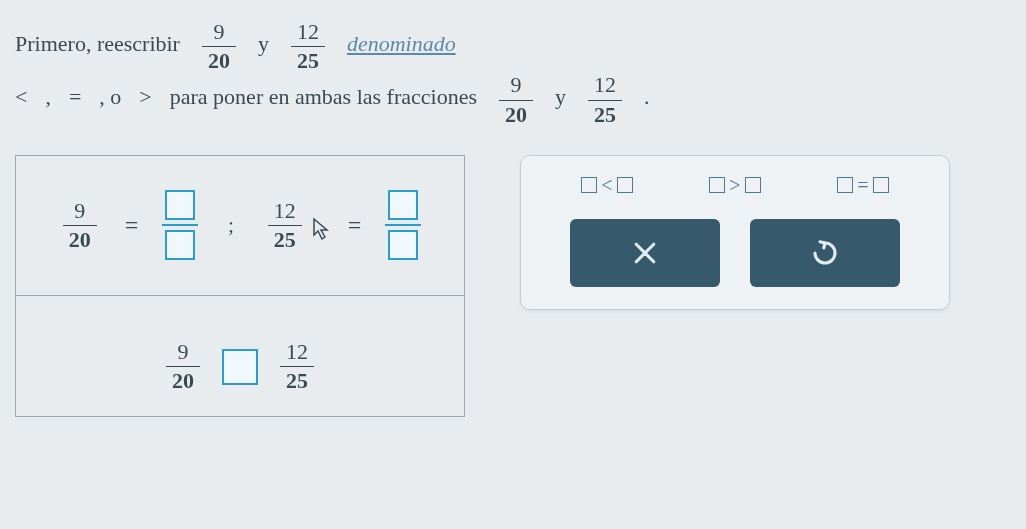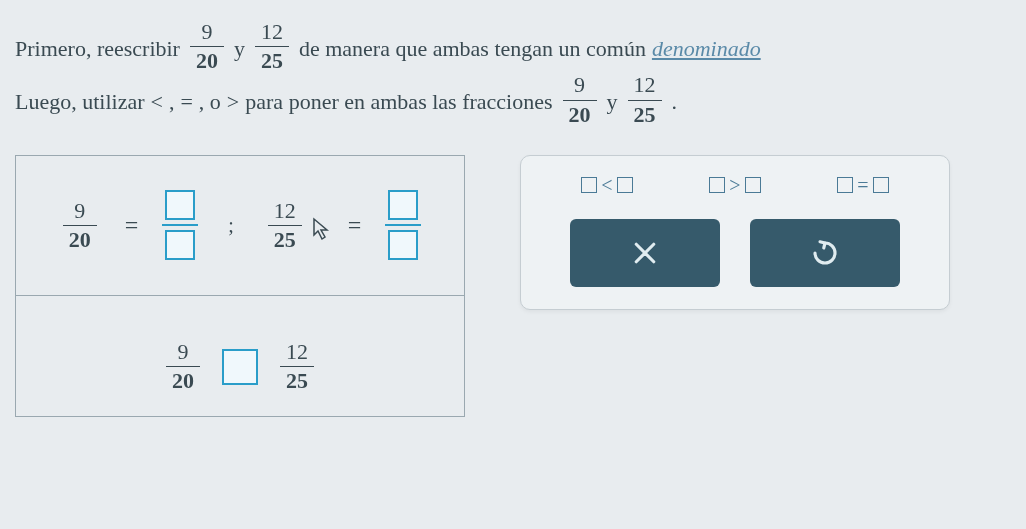--- a/index.html
+++ b/index.html
@@ -12,23 +12,23 @@
       color: #3a4a52;
       font-size: 22px;
       overflow: hidden;
     }
     .problem-text {
       line-height: 2.2;
       margin-bottom: 28px;
     }
     .text-row {
       display: flex;
-      align-items: flex-end;
+      align-items: flex-start;
       flex-wrap: wrap;
-      gap: 6px;
+      gap: 18px;
     }
     .frac {
       display: inline-flex;
       flex-direction: column;
       align-items: center;
       vertical-align: middle;
       margin: 0 4px;
       line-height: 1.1;
     }
     .frac .num { padding: 0 6px 2px; }
@@ -146,25 +146,23 @@
     <span>Primero, reescribir</span>
     <span class="frac">
       <span class="num">9</span>
       <span class="den">20</span>
     </span>
     <span>y</span>
     <span class="frac">
       <span class="num">12</span>
       <span class="den">25</span>
     </span>
-    <span>de manera que ambas tengan un común</span>
     <span class="link-text">denominado</span>
   </div>
   <div class="text-row">
-    <span>Luego, utilizar</span>
     <span>&lt;</span>
     <span>,</span>
     <span>=</span>
     <span>, o</span>
     <span>&gt;</span>
     <span>para poner en ambas las fracciones</span>
     <span class="frac">
       <span class="num">9</span>
       <span class="den">20</span>
     </span>

